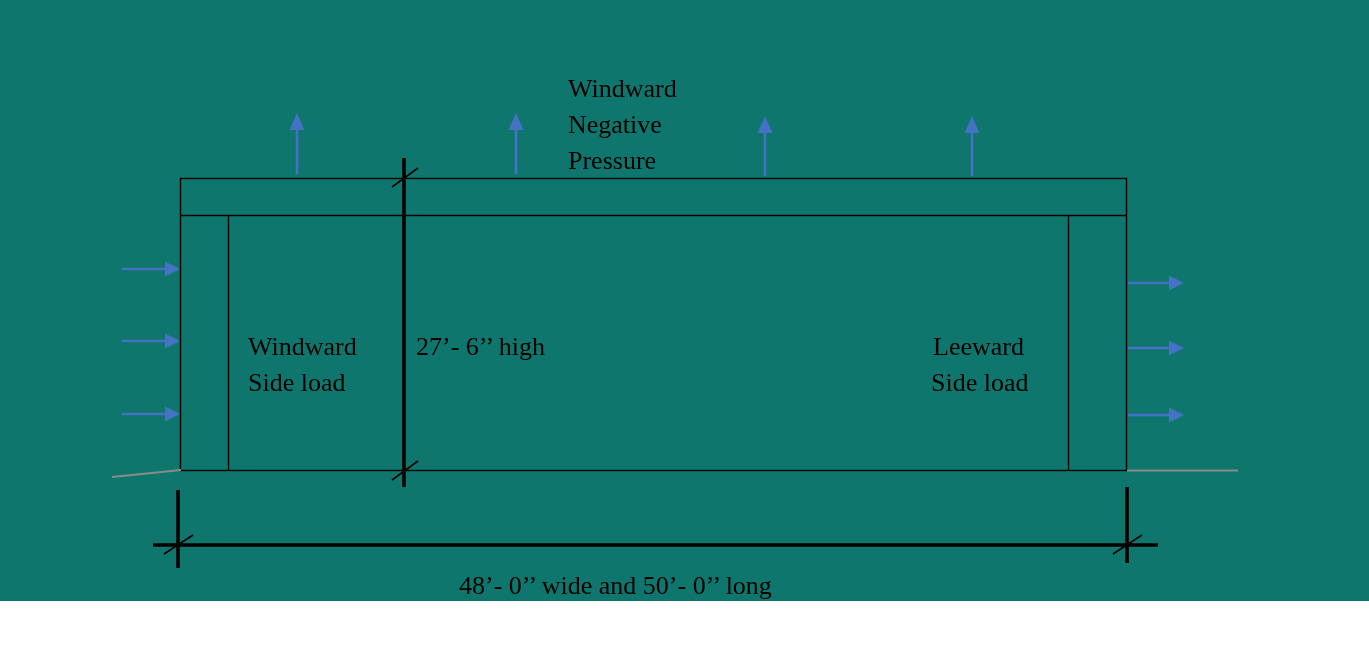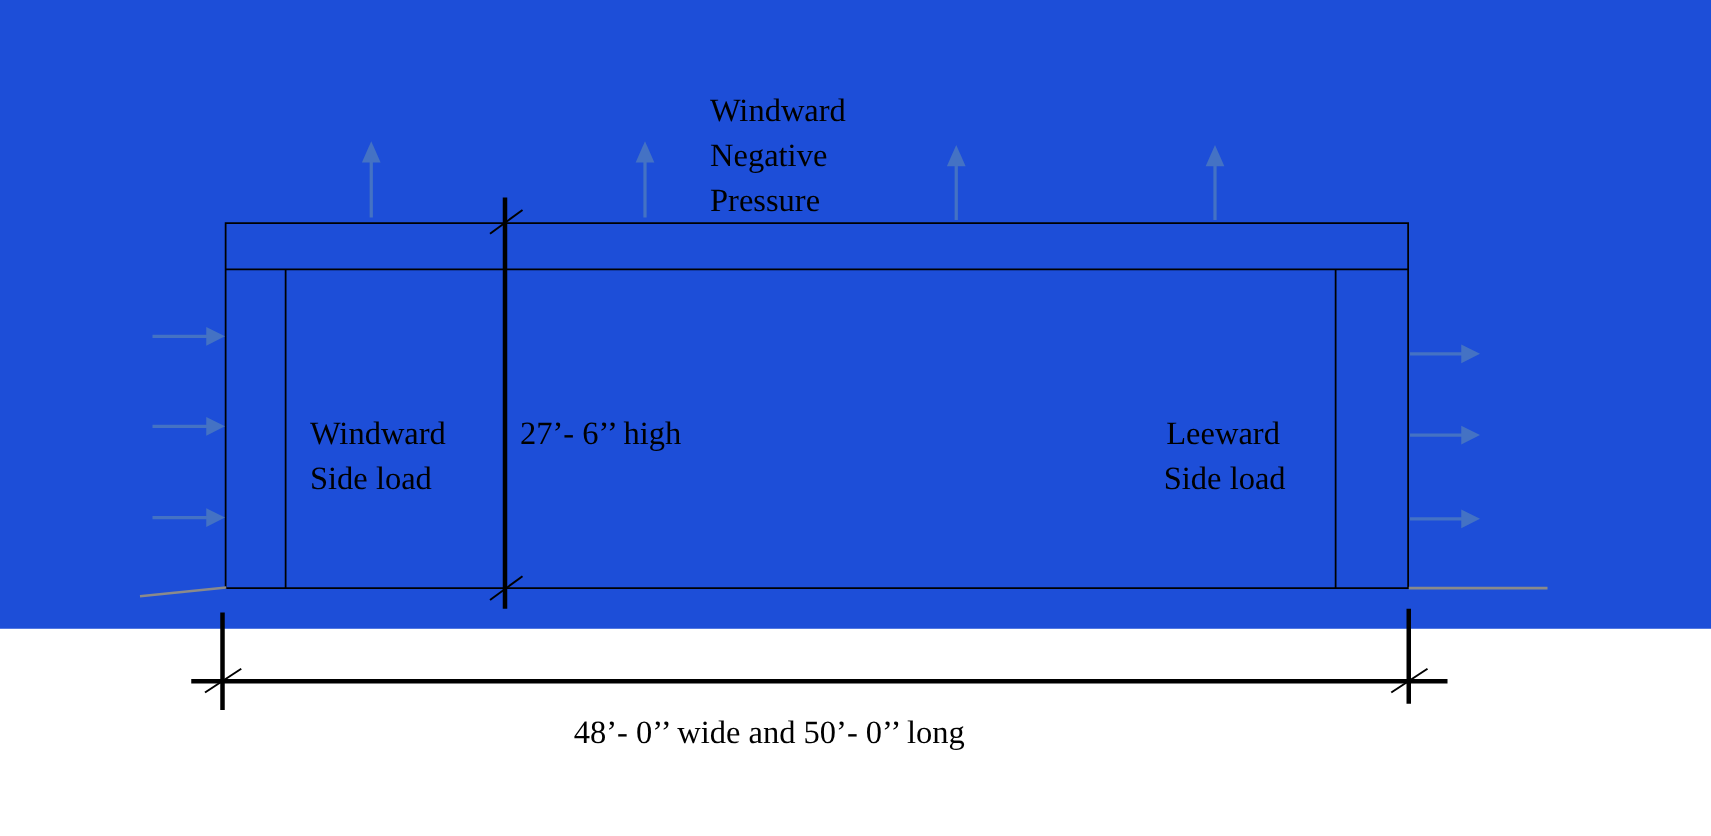--- a/index.html
+++ b/index.html
@@ -6,22 +6,22 @@
     margin: 0;
     padding: 0;
     background: #ffffff;
     width: 1369px;
     height: 669px;
     overflow: hidden;
   }
   .canvas {
     position: relative;
     width: 1369px;
-    height: 503px;
-    background: #1d4ed8;
+    height: 601px;
+    background: #0f766e;
     font-family: "Liberation Serif", "DejaVu Serif", serif;
   }
   svg text {
     font-family: "Liberation Serif", "DejaVu Serif", serif;
     font-size: 26px;
     fill: #000000;
   }
   .thin  { stroke-width: 1.4; }
   .thick { stroke-width: 3.6; }
   .slash { stroke-width: 1.6; }

